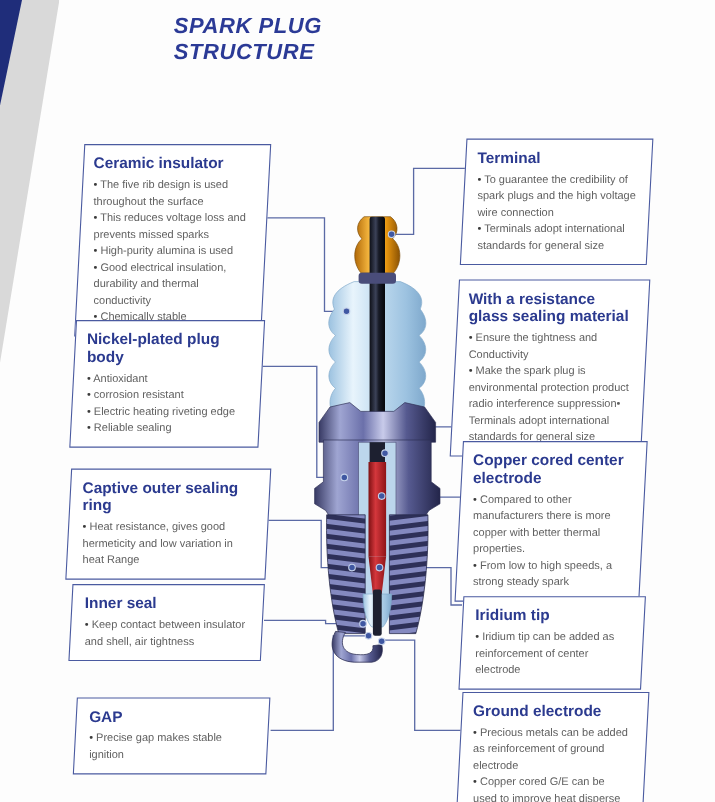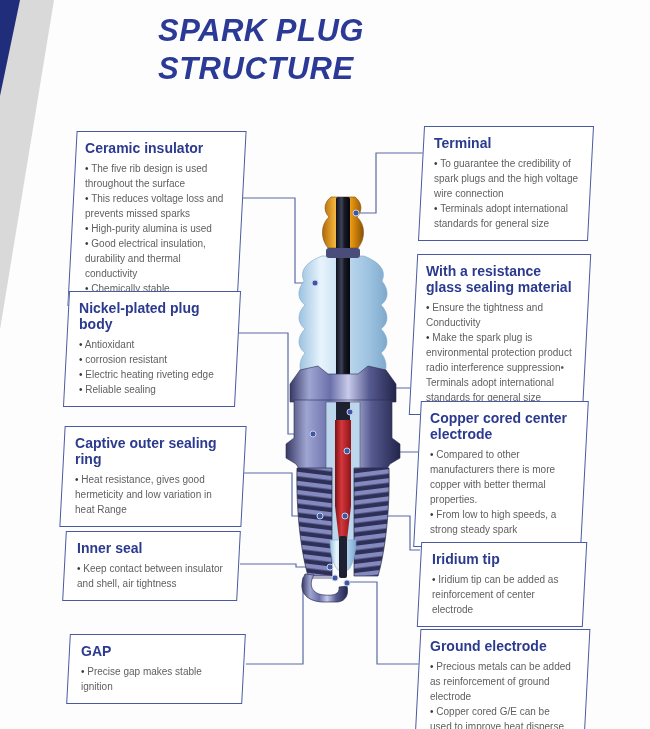--- a/index.html
+++ b/index.html
@@ -16,21 +16,21 @@
     clip-path:polygon(0 0,100% 0,0 100%);
   }
   .wedge-gray{
     position:absolute;left:0;top:0;width:54px;height:340px;
     background:#d9d9d9;
     clip-path:polygon(33% 0,100% 0,0 97%,0 28%);
   }
   
   .page-title{
     position:absolute;left:158px;top:12px;
-    color:#2b3a96;font-size:31px;font-weight:bold;font-style:italic;
+    color:#2b3a96;font-size:20px;font-weight:bold;font-style:italic;
     letter-spacing:.5px;line-height:1.22;white-space:pre-line;
   }
   
   .callout{
     position:absolute;z-index:3;
     background:#ffffff;
     border:1.6px solid #4a5aa0;
     transform:skewX(-3deg);
     box-sizing:border-box;
     padding:8px 12px 9px 12px;

